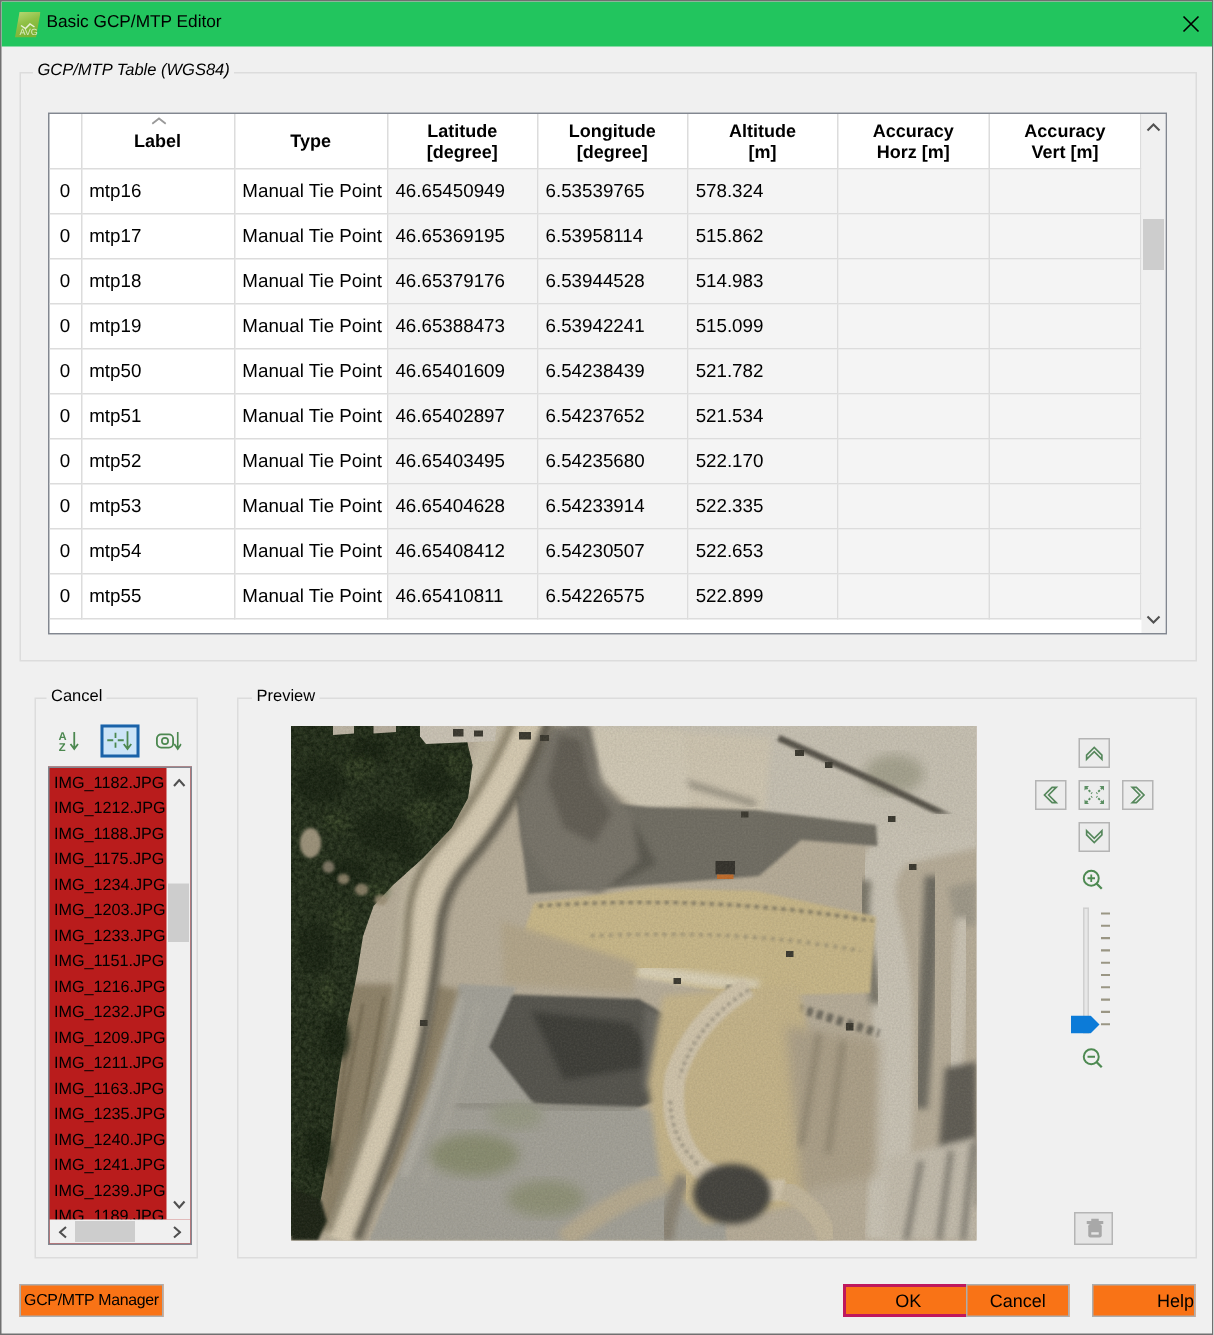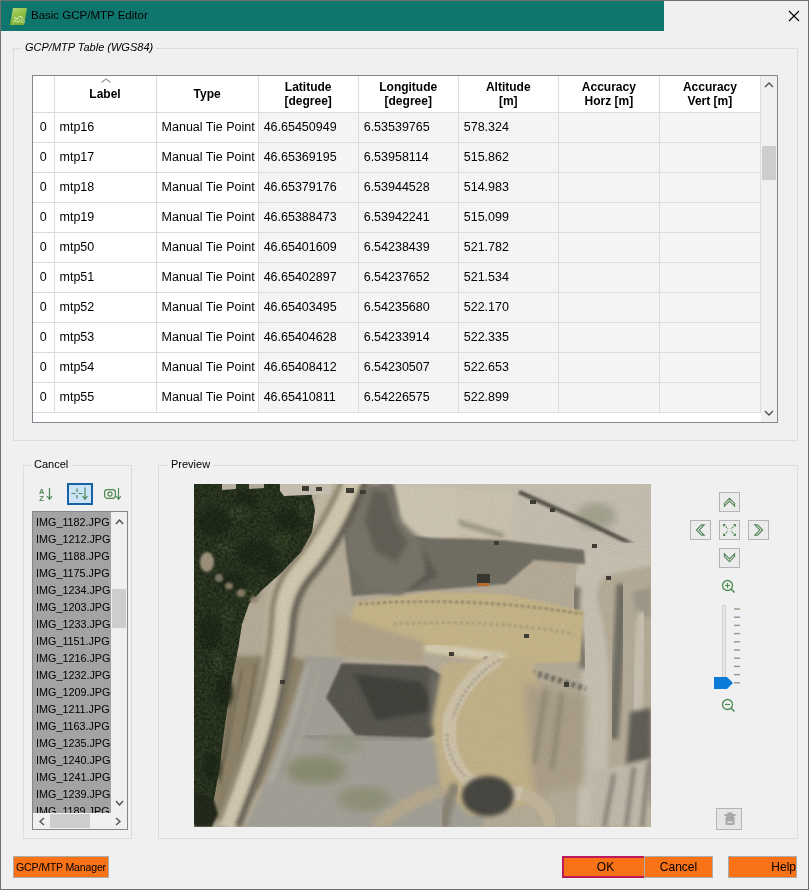--- a/index.html
+++ b/index.html
@@ -1,37 +1,37 @@
 <!DOCTYPE html>
 <html><head>
 <meta charset="utf-8">
 <style>
 * { margin:0; padding:0; box-sizing:border-box; }
 html,body { width:809px; height:890px; }
 body { font-family:"Liberation Sans", sans-serif; font-size:12px; color:#000; }
 .win { position:relative; width:809px; height:890px; background:#f0f0f0; border:1px solid #707070; overflow:hidden; }
-.titlebar { position:absolute; left:0; top:0; width:663px; height:30px; background:#0f766e; }
+.titlebar { position:absolute; left:0; top:0; width:807px; height:30px; background:#22c55e; }
 .title-ic { position:absolute; left:9px; top:7px; width:17px; height:17px; }
 .title-tx { position:absolute; left:30px; top:8px; font-size:11.5px; }
 .closex { position:absolute; left:782px; top:4px; width:22px; height:22px; }
 .gbox { position:absolute; border:1px solid #dcdcdc; }
 .glabel { position:absolute; top:-8px; background:#f0f0f0; padding:0 3px; font-size:11px; }
 
 .tblwrap { position:absolute; left:31px; top:74px; width:746px; height:348px; border:1px solid #828790; background:#ffffff; overflow:hidden; }
 table.grid { border-collapse:collapse; table-layout:fixed; width:728px; }
 table.grid th, table.grid td { border:1px solid #dcdcdc; font-weight:normal; overflow:hidden; white-space:nowrap; }
 table.grid th { height:36px; font-weight:bold; text-align:center; vertical-align:middle; border-top:none; line-height:14px; background:#fff; }
 table.grid td { height:30px; padding-left:5px; vertical-align:middle; background:#f4f4f4; font-size:12.5px; }
 table.grid td.w { background:#ffffff; }
 table.grid td.rn { text-align:center; padding-left:0; background:#fff; }
 table.grid th:first-child, table.grid td:first-child { border-left:none; }
 .vsb { position:absolute; right:0; top:0; width:16px; height:346px; background:#f0f0f0; }
 .sbthumb { position:absolute; background:#cdcdcd; }
 
-.listbox { position:absolute; left:31px; top:510px; width:96px; height:319px; border:1px solid #828790; background:#a3a3a3; overflow:hidden; }
+.listbox { position:absolute; left:31px; top:510px; width:96px; height:319px; border:1px solid #828790; background:#b91c1c; overflow:hidden; }
 .listbox .item { height:17px; line-height:17px; padding-left:3px; font-size:10.8px; white-space:nowrap; }
 .tbtn { position:absolute; width:26px; height:22px; }
 .tbtn.sel { background:#cce4f7; border:2px solid #1a62a8; }
 
 .nbtn { position:absolute; width:21px; height:20px; background:#ececec; border:1px solid #b4b4b4; }
 .pushbtn { position:absolute; background:#f97316; border:1px solid #adadad; text-align:center; font-size:12px; }
 svg { display:block; }
 </style>
 </head>
 <body>

